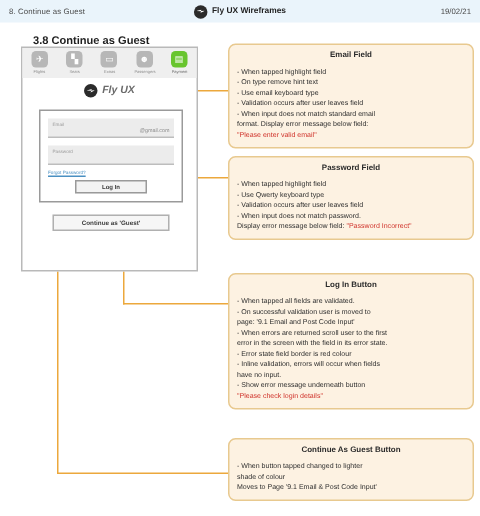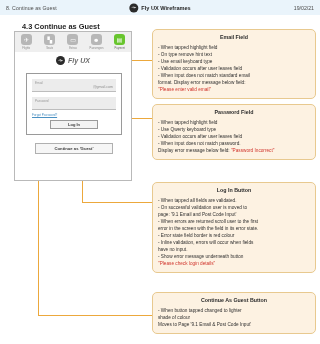--- a/index.html
+++ b/index.html
@@ -130,21 +130,21 @@
 
   <div class="topbar">
     <span class="topbar-left">8. Continue as Guest</span>
     <span class="topbar-center">
       <span class="brandmark"></span>
       <span class="brandname">Fly UX Wireframes</span>
     </span>
     <span class="topbar-right">19/02/21</span>
   </div>
 
-  <div class="page-title">4.3 Continue as Guest</div>
+  <div class="page-title">3.8 Continue as Guest</div>
 
   <div class="conn" style="left:88px; top:60px; width:64px; height:1px;"></div>
 
   <div class="conn" style="left:93px; top:118px; width:59px; height:1px;"></div>
 
   <div class="conn" style="left:82px; top:117px; width:1px; height:86px;"></div>
   <div class="conn" style="left:82px; top:202px; width:70px; height:1px;"></div>
 
   <div class="conn" style="left:38px; top:122px; width:1px; height:194px;"></div>
   <div class="conn" style="left:38px; top:315px; width:114px; height:1px;"></div>

